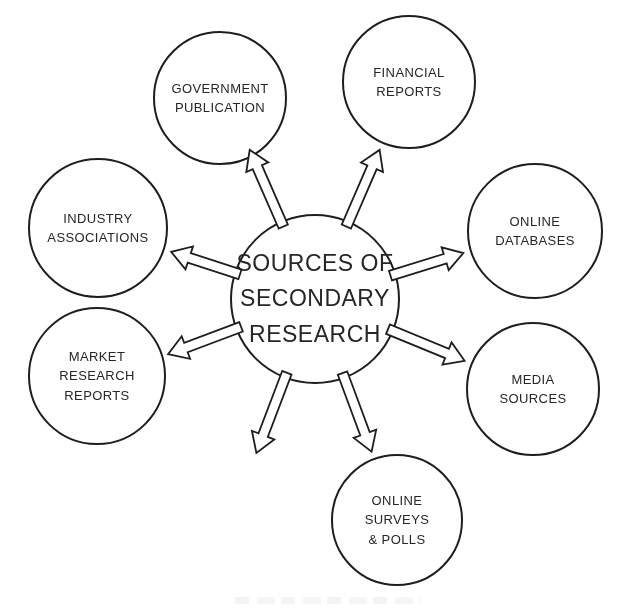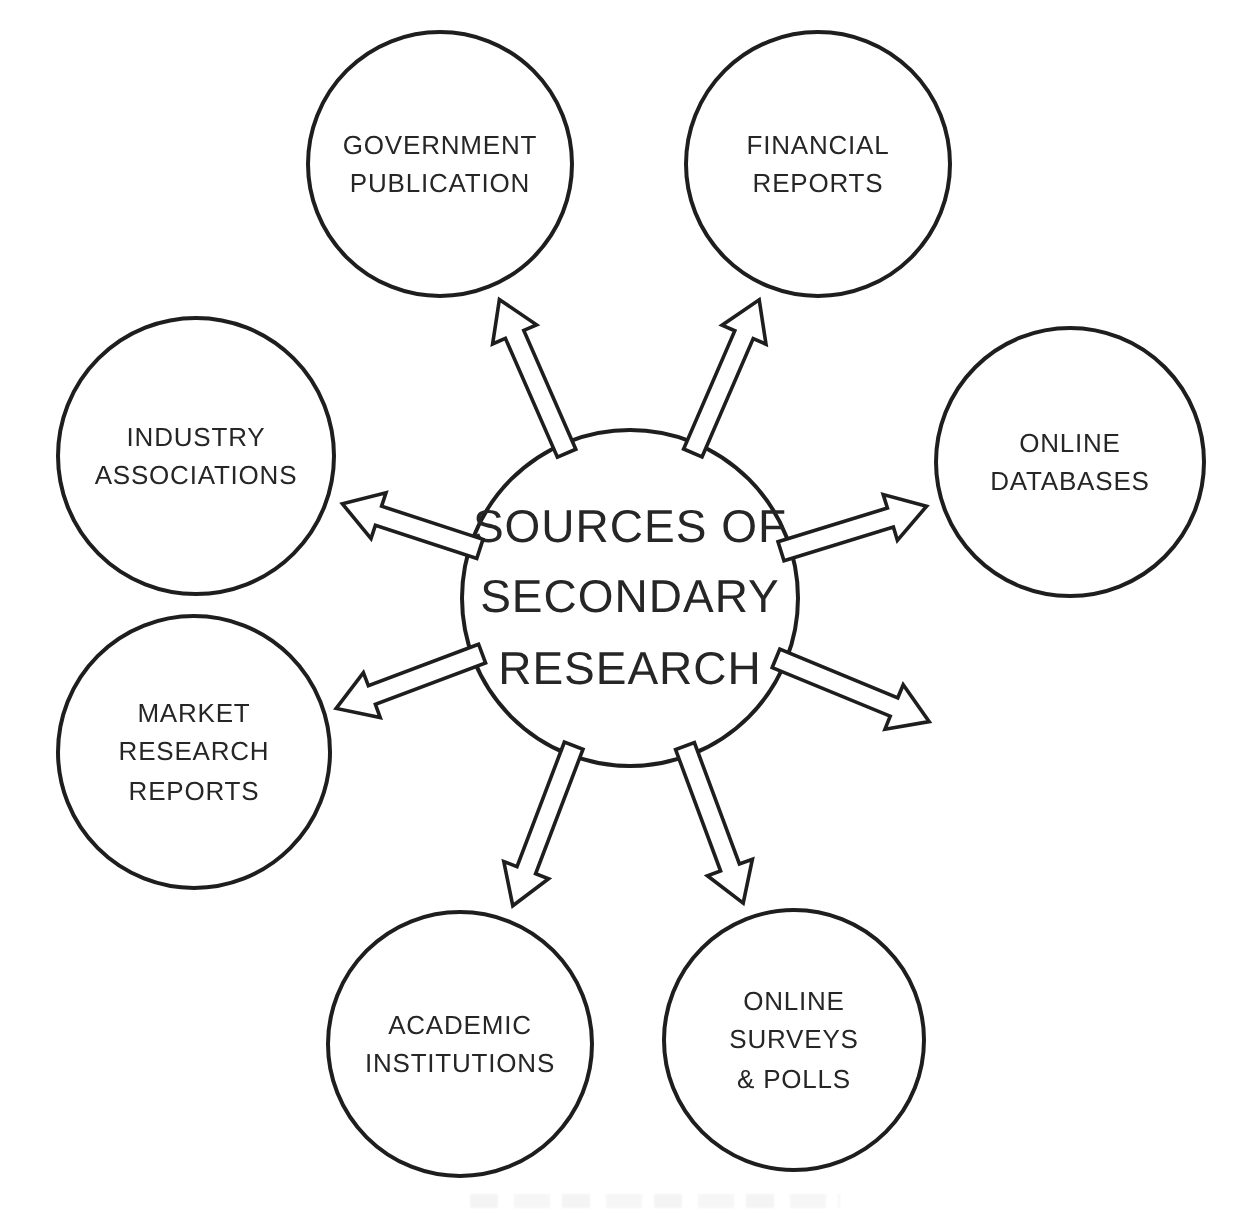--- a/index.html
+++ b/index.html
@@ -74,44 +74,44 @@
 <body>
 
 <div id="diagram" style="--bg: #ffffff; --fill: #ffffff; --stroke: #1e1e1e; --text: #262626;">
 
   <div class="watermark"></div>
 
   <div class="node center" style="left:230px; top:214px; width:170px; height:170px;">
     <span class="label">SOURCES OF<br>SECONDARY<br>RESEARCH</span>
   </div>
 
-  <div class="node satellite" style="left:153px; top:15px; width:134px; height:134px;">
+  <div class="node satellite" style="left:153px; top:31px; width:134px; height:134px;">
     <span class="label">GOVERNMENT<br>PUBLICATION</span>
   </div>
 
   <div class="node satellite" style="left:342px; top:15px; width:134px; height:134px;justify-content:center;">
     <span class="label">FINANCIAL<br>REPORTS</span>
   </div>
 
   <div class="node satellite" style="left:467px; top:163px; width:136px; height:136px;">
     <span class="label">ONLINE<br>DATABASES</span>
   </div>
 
+  <div class="node satellite" style="left:466px; top:322px; width:134px; height:134px;">
+    <span class="label">MEDIA<br>SOURCES</span>
+  </div>
 
   <div class="node satellite" style="left:28px; top:158px; width:140px; height:140px;justify-content:center;">
     <span class="label">INDUSTRY<br>ASSOCIATIONS</span>
   </div>
 
   <div class="node satellite" style="left:28px; top:307px; width:138px; height:138px;">
     <span class="label">MARKET<br>RESEARCH<br>REPORTS</span>
   </div>
 
-  <div class="node satellite" style="left:163px; top:455px; width:134px; height:134px;">
-    <span class="label">ACADEMIC<br>INSTITUTIONS</span>
-  </div>
 
   <div class="node satellite" style="left:331px; top:454px; width:132px; height:132px;">
     <span class="label">ONLINE<br>SURVEYS<br>&amp; POLLS</span>
   </div>
 
   <svg id="arrows" width="622" height="610" viewBox="0 0 622 610">
       <polygon points="287.9,224.6 261.9,165.2 268.3,162.4 249.7,149.8 246.3,172.0 252.7,169.2 278.7,228.6"></polygon>
       <polygon points="351.0,228.5 376.6,169.3 383.0,172.1 379.6,149.9 361.0,162.6 367.4,165.4 341.8,224.5"></polygon>
       <polygon points="392.0,280.4 446.7,263.5 448.7,270.2 463.3,253.1 441.6,247.3 443.7,254.0 389.0,270.9"></polygon>
       <polygon points="386.1,333.8 445.1,358.1 442.5,364.6 464.6,360.8 451.6,342.4 448.9,348.9 389.9,324.5"></polygon>

